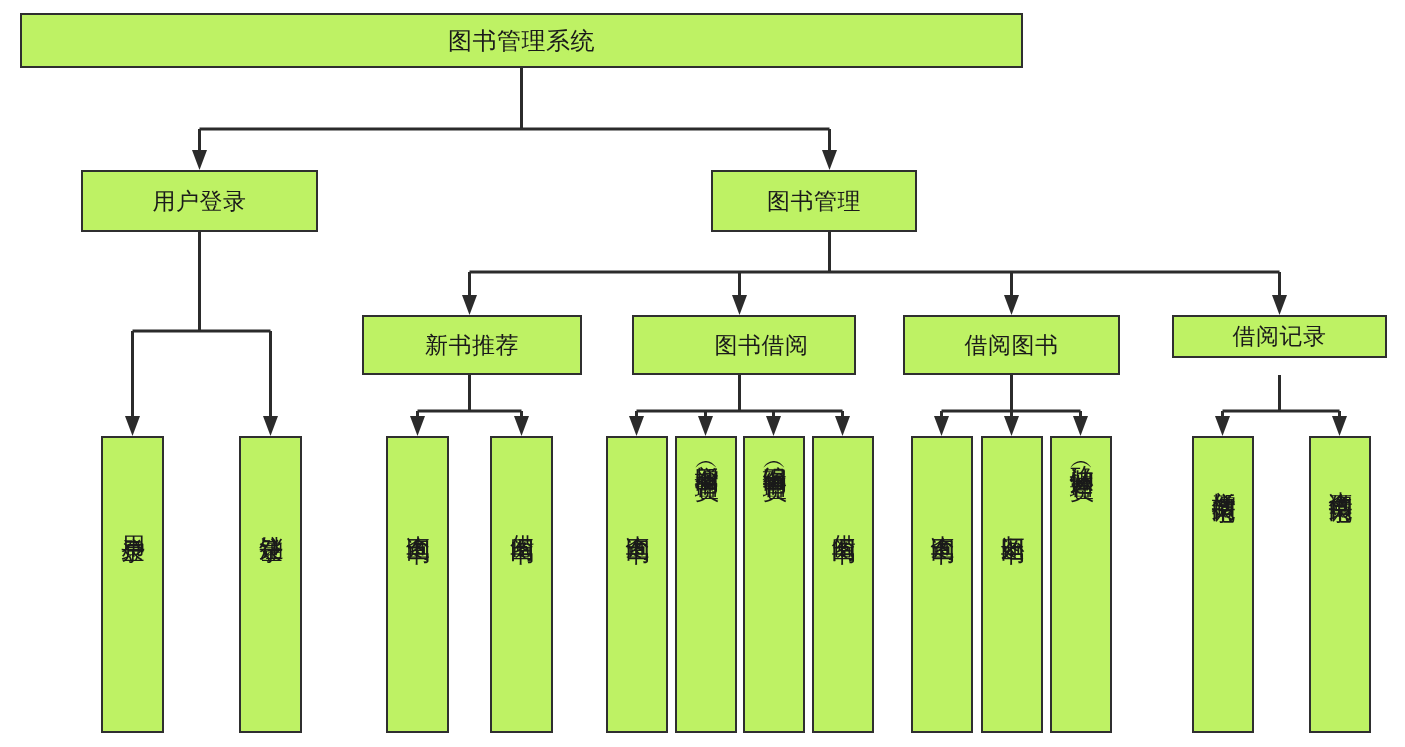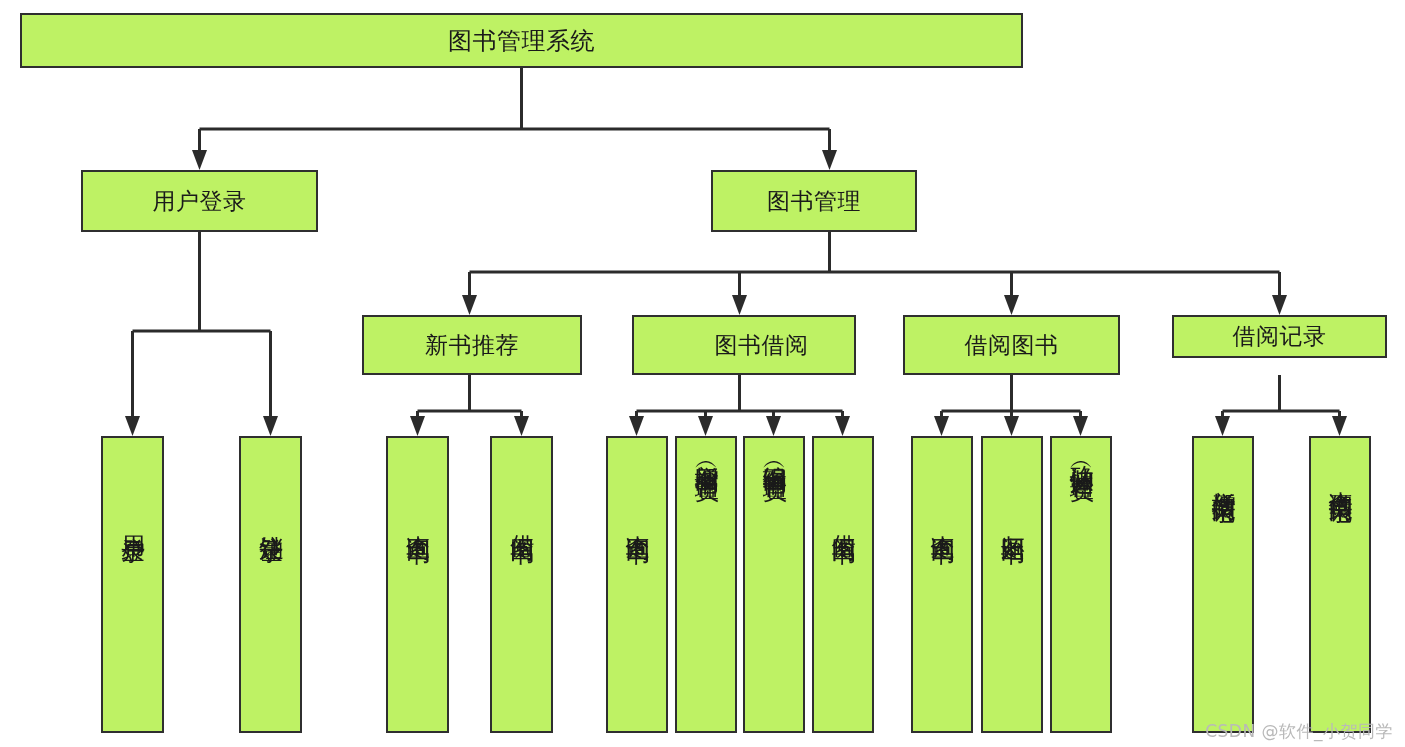--- a/index.html
+++ b/index.html
@@ -215,15 +215,14 @@
     <span class="lbl">确认归还（管理员）</span>
   </div>
 
   <div class="node v-node mid" style="left:1192px;top:436px;width:62px;height:297px;">
     <span class="lbl">新增借阅记录</span>
   </div>
   <div class="node v-node mid" style="left:1309px;top:436px;width:62px;height:297px;">
     <span class="lbl">查询借阅记录</span>
   </div>
 
-  <div id="watermark">CSDN @软件_小贺同学</div>
 
 </div>
 
 </body></html>

